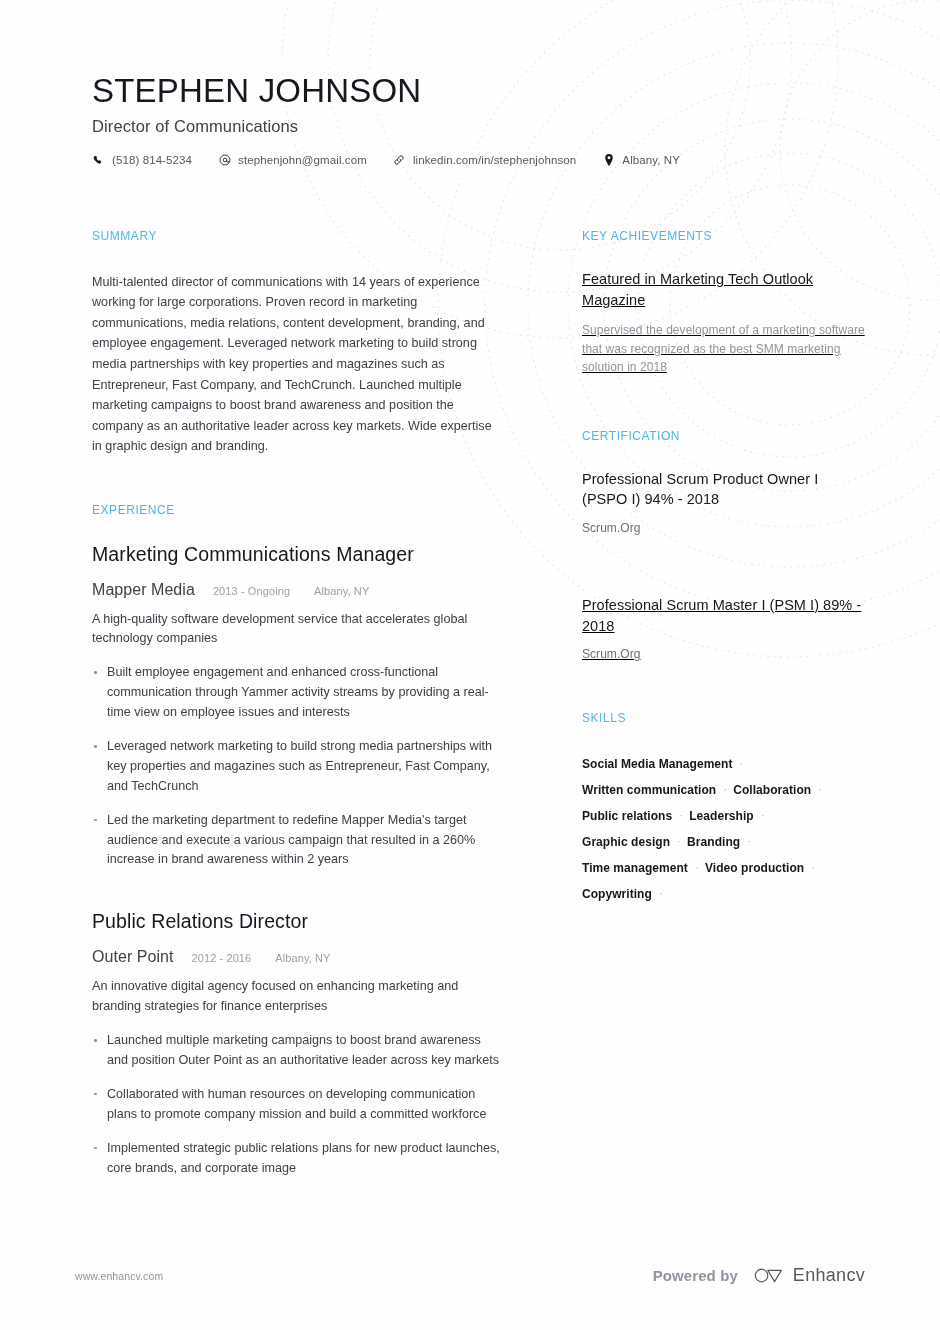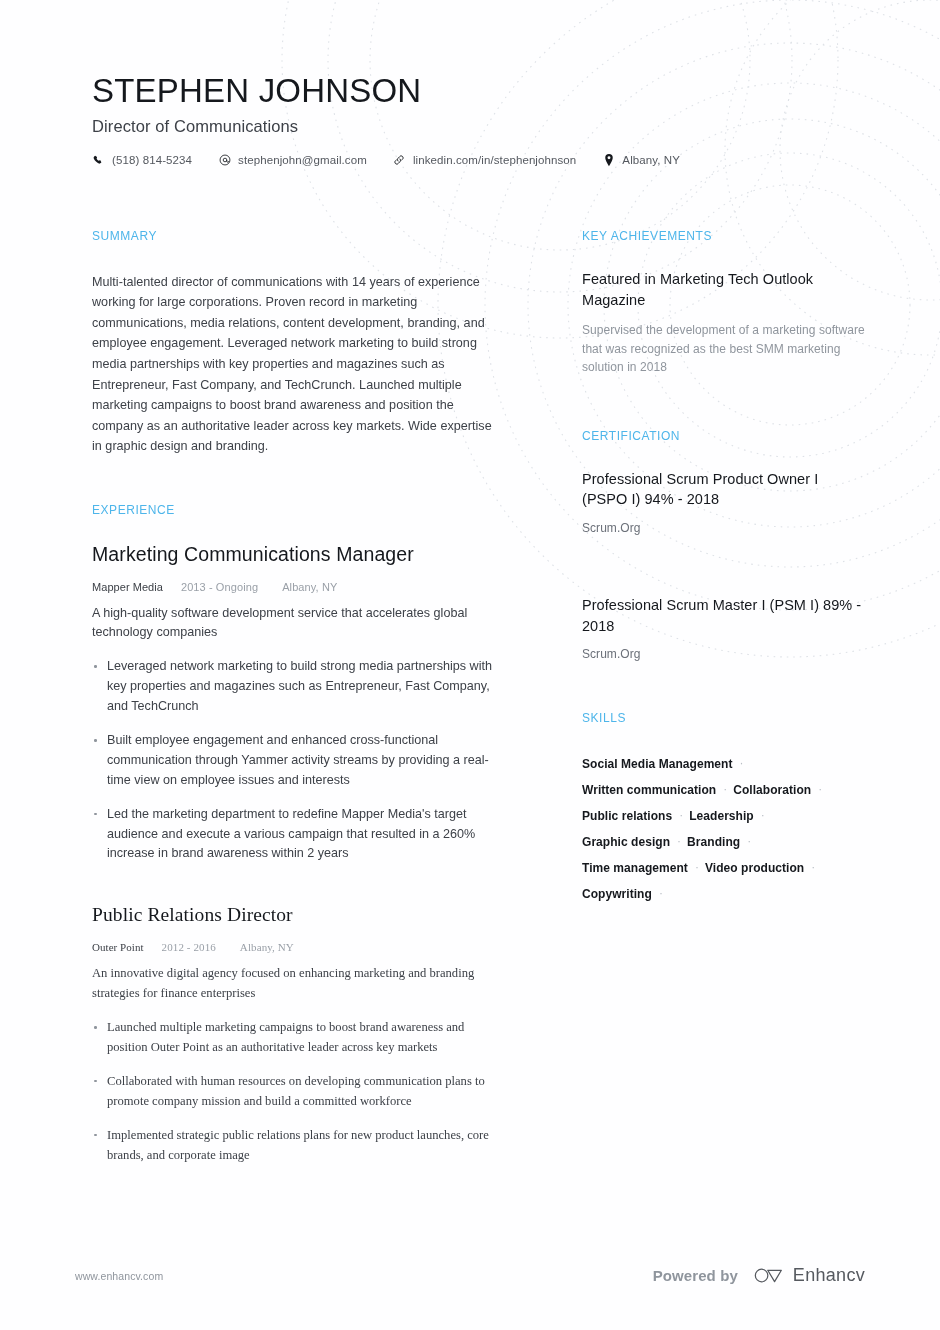--- a/index.html
+++ b/index.html
@@ -107,38 +107,38 @@
   .summary-text {
     font-size: 12.6px;
     line-height: 1.63;
     color: #3d4148;
     letter-spacing: 0.02px;
     margin-top: 29px;
   }
 
   
   .job { margin-bottom: 40px; }
-  .job:last-child { margin-bottom: 0; font-family: Liberation Serif, serif; }
+  .job:last-child { margin-bottom: 0; }
 
   .job-role {
     font-size: 19.5px;
     font-weight: 400;
     color: #15181d;
     letter-spacing: 0.1px;
     margin-bottom: 15px;
   }
 
   .job-meta {
     display: flex;
     align-items: baseline;
     margin-bottom: 11px;
   }
 
   .job-company {
-    font-size: 11px;
+    font-size: 16px;
     color: #3d4148;
     margin-right: 18px;
     letter-spacing: 0.05px;
   }
 
   .job-dates {
     font-size: 11px;
     color: #9aa0a8;
     margin-right: 24px;
     letter-spacing: 0.1px;
@@ -175,21 +175,21 @@
     left: 2px;
     top: 8px;
     width: 2.5px;
     height: 2.5px;
     border-radius: 50%;
     background: #8f959d;
   }
 
   
   .r-block { margin-bottom: 34px; }
-  .r-block:last-child { margin-bottom: 0; }
+  .r-block:last-child { margin-bottom: 0; text-decoration: underline; }
 
   .r-heading {
     font-size: 14.5px;
     font-weight: 400;
     color: #15181d;
     line-height: 1.42;
     letter-spacing: 0.05px;
     margin-bottom: 11px;
   }
 
@@ -370,22 +370,22 @@
 
           <div class="job">
             <div class="job-role">Marketing Communications Manager</div>
             <div class="job-meta">
               <span class="job-company">Mapper Media</span>
               <span class="job-dates">2013 - Ongoing</span>
               <span class="job-location">Albany, NY</span>
             </div>
             <div class="job-desc">A high-quality software development service that accelerates global technology companies</div>
             <ul class="bullets">
+              <li>Built employee engagement and enhanced cross-functional communication through Yammer activity streams by providing a real-time view on employee issues and interests</li>
               <li>Leveraged network marketing to build strong media partnerships with key properties and magazines such as Entrepreneur, Fast Company, and TechCrunch</li>
-              <li>Built employee engagement and enhanced cross-functional communication through Yammer activity streams by providing a real-time view on employee issues and interests</li>
               <li>Led the marketing department to redefine Mapper Media's target audience and execute a various campaign that resulted in a 260% increase in brand awareness within 2 years</li>
             </ul>
           </div>
 
           <div class="job">
             <div class="job-role">Public Relations Director</div>
             <div class="job-meta">
               <span class="job-company">Outer Point</span>
               <span class="job-dates">2012 - 2016</span>
               <span class="job-location">Albany, NY</span>

